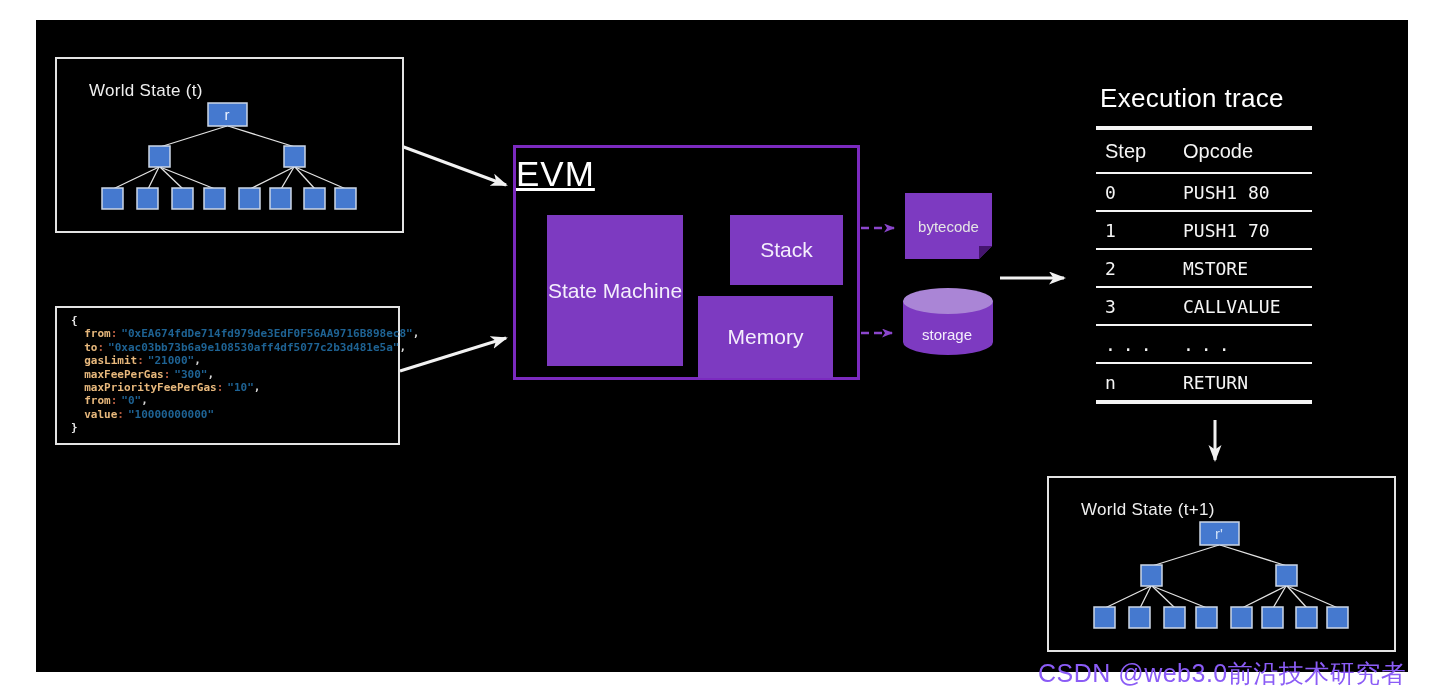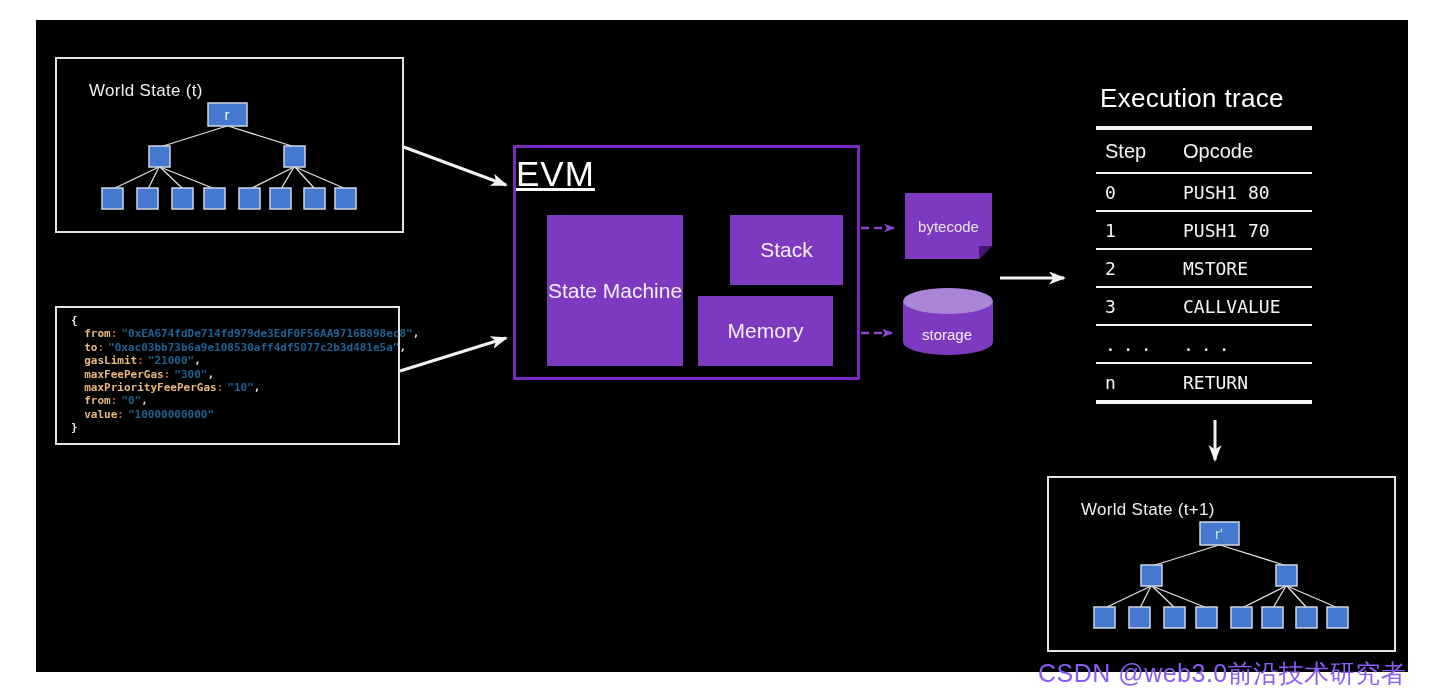--- a/index.html
+++ b/index.html
@@ -47,21 +47,21 @@
     position:absolute;left:0;right:0;top:6px;
     color:#fff;font-size:35px;letter-spacing:1px;text-decoration:underline;
   }
   .evm-inner{
     position:absolute;background:#7d3ac1;color:#f4eefc;
     display:flex;align-items:center;justify-content:center;text-align:center;
     font-size:21px;line-height:26px;
   }
   .sm{left:31px;top:67px;width:136px;height:151px;}
   .stk{left:190px;top:67px;width:113px;height:70px;margin-left:24px;}
-  .mem{left:182px;top:148px;width:135px;height:70px;}
+  .mem{left:182px;top:148px;width:135px;height:82px;}
   
   .bytecode{
     position:absolute;left:905px;top:193px;width:87px;height:66px;
     background:#7d3ac1;color:#e5e5e5;font-size:15px;
     display:flex;align-items:center;justify-content:center;
     clip-path:polygon(0 0,100% 0,100% calc(100% - 13px),calc(100% - 13px) 100%,0 100%);
   }
   .fold{
     position:absolute;left:979px;top:246px;width:0;height:0;
     border-top:13px solid #45156f;border-right:13px solid transparent;

